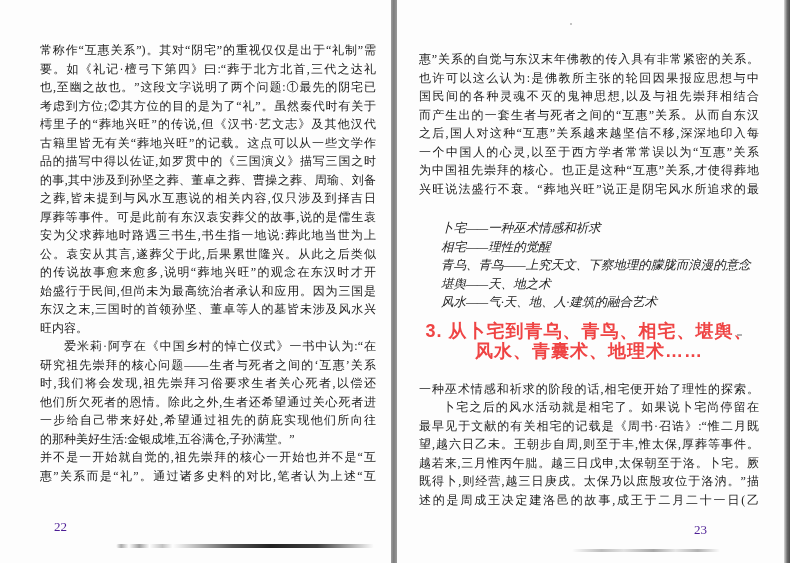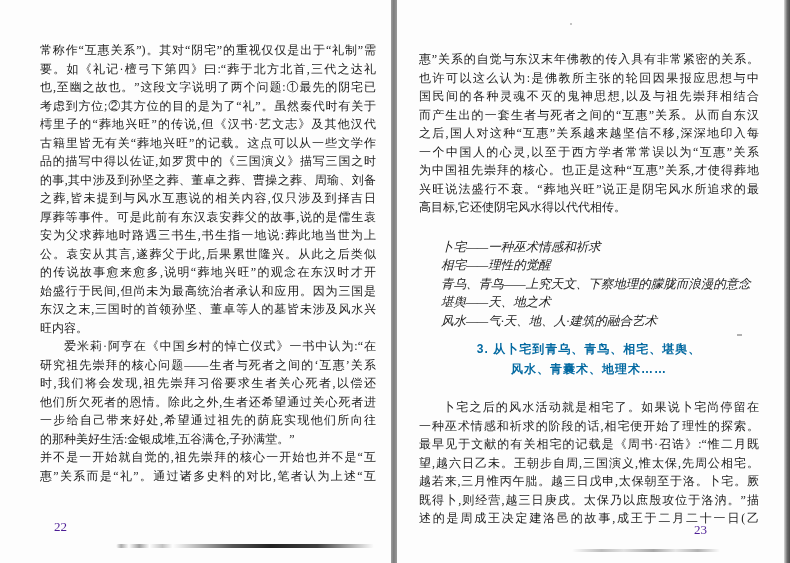--- a/index.html
+++ b/index.html
@@ -34,22 +34,22 @@
   .line.full { text-align:justify; text-align-last:justify; }
   .line.end  { text-align:left; text-align-last:left; }
   .line.indent { text-indent:24px; }
 
   .line.list {
     font-style:italic; font-size:12.5px; line-height:18.5px;
     padding-left:22px; text-align:left; color:#222;
   }
   .line.heading {
     font-family:"Liberation Sans","DejaVu Sans",sans-serif;
-    font-weight:700; font-size:12px; line-height:20px;
-    text-align:center; letter-spacing:1px; color:#0369a1;
+    font-weight:700; font-size:18px; line-height:20px;
+    text-align:center; letter-spacing:1px; color:#ef4444;
   }
   .spacer { width:100%; }
 
   .pagenum {
     position:absolute; font-size:13px; color:#4c1d95;
     font-family:"Liberation Serif","DejaVu Serif",serif;
   }
   #pn-left  { left:54px;  top:519px; }
   #pn-right { left:310px; top:522px; } 
 
@@ -111,35 +111,34 @@
   <section class="page right">
     <div id="right-col" class="textcol">
         <div class="line body full">惠”关系的自觉与东汉末年佛教的传入具有非常紧密的关系。</div>
         <div class="line body full">也许可以这么认为:是佛教所主张的轮回因果报应思想与中</div>
         <div class="line body full">国民间的各种灵魂不灭的鬼神思想,以及与祖先崇拜相结合</div>
         <div class="line body full">而产生出的一套生者与死者之间的“互惠”关系。从而自东汉</div>
         <div class="line body full">之后,国人对这种“互惠”关系越来越坚信不移,深深地印入每</div>
         <div class="line body full">一个中国人的心灵,以至于西方学者常常误以为“互惠”关系</div>
         <div class="line body full">为中国祖先崇拜的核心。也正是这种“互惠”关系,才使得葬地</div>
         <div class="line body full">兴旺说法盛行不衰。“葬地兴旺”说正是阴宅风水所追求的最</div>
-        <div class="line body end">高目标,它还使阴宅风水得以代代相传。</div>
         <div class="spacer" style="height: 21px;"></div>
         <div class="line list">卜宅——一种巫术情感和祈求</div>
         <div class="line list">相宅——理性的觉醒</div>
         <div class="line list">青乌、青鸟——上究天文、下察地理的朦胧而浪漫的意念</div>
         <div class="line list">堪舆——天、地之术</div>
         <div class="line list">风水——气·天、地、人·建筑的融合艺术</div>
         <div class="spacer" style="height: 9px;"></div>
         <div class="line heading">3. 从卜宅到青乌、青鸟、相宅、堪舆、</div>
         <div class="line heading">风水、青囊术、地理术……</div>
         <div class="spacer" style="height: 19px;"></div>
+        <div class="line body full">一种巫术情感和祈求的阶段的话,相宅便开始了理性的探索。</div>
         <div class="line body full indent">卜宅之后的风水活动就是相宅了。如果说卜宅尚停留在</div>
-        <div class="line body full">一种巫术情感和祈求的阶段的话,相宅便开始了理性的探索。</div>
         <div class="line body full">最早见于文献的有关相宅的记载是《周书·召诰》:“惟二月既</div>
-        <div class="line body full">望,越六日乙未。王朝步自周,三国演义,惟太保,先周公相宅。</div>
+        <div class="line body full">望,越六日乙未。王朝步自周,则至于丰,惟太保,厚葬等事件。</div>
         <div class="line body full">越若来,三月惟丙午朏。越三日戊申,太保朝至于洛。卜宅。厥</div>
         <div class="line body full">既得卜,则经营,越三日庚戌。太保乃以庶殷攻位于洛汭。”描</div>
         <div class="line body full">述的是周成王决定建洛邑的故事,成王于二月二十一日(乙</div>
       </div>
     <div class="pagenum" id="pn-right">23</div>
     <div class="smudge" id="smudge-right"></div>
   </section>
 
   <div class="smudge" id="smudge-left"></div>
   <div class="gutter"></div>

